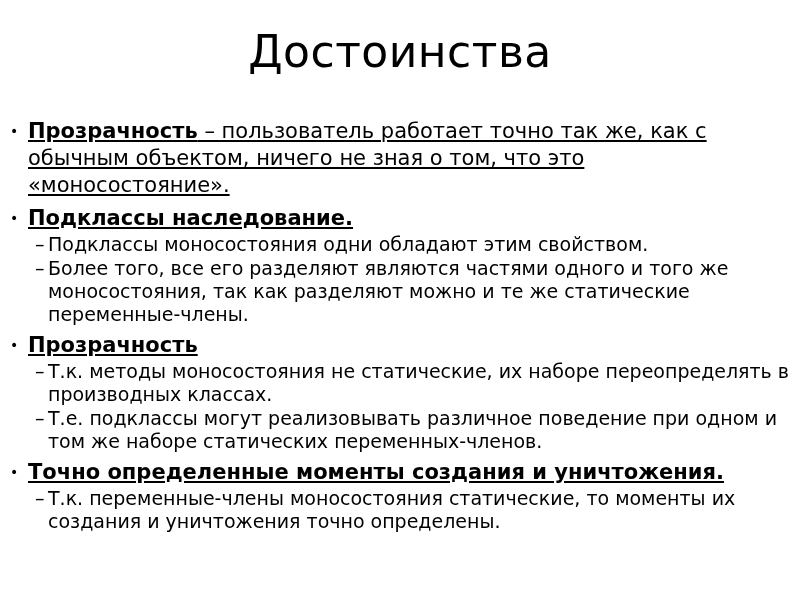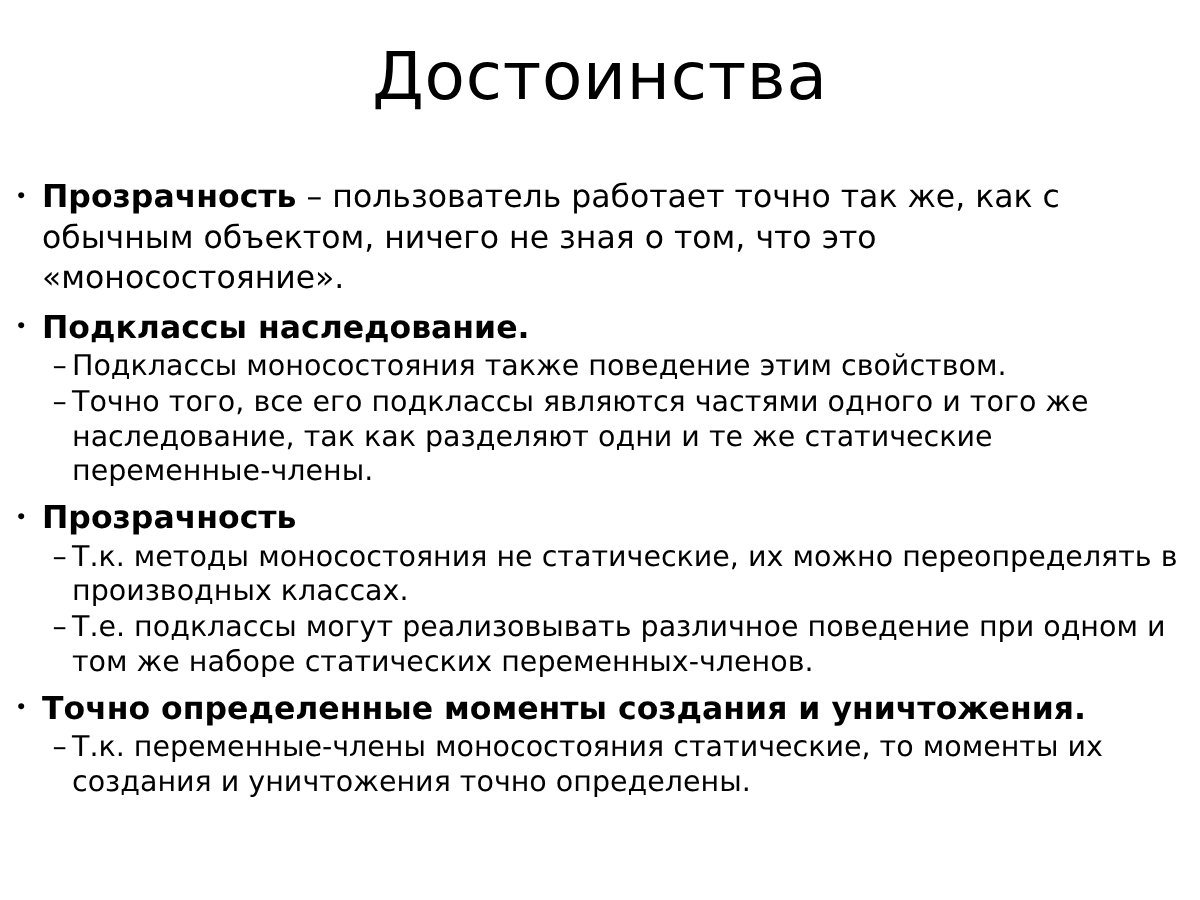--- a/index.html
+++ b/index.html
@@ -31,21 +31,21 @@
     line-height: 27px;
     margin-top: 6px;
     padding-left: 10px;
   }
   .l1 .marker {
     flex: none;
     width: 18px;
     font-size: 14px;
     line-height: 27px;
   }
-  .l1 .text { flex: 1; }
+  .l1 .text { flex: 1; text-decoration: underline; }
   .l1 .lead { font-weight: bold; }
   .l2 {
     font-size: 19px;
     line-height: 23px;
     margin-top: 1px;
     padding-left: 35px;
   }
   .l2 .marker {
     flex: none;
     width: 13px;
@@ -69,36 +69,36 @@
       <span class="text"><b class="lead">Прозрачность</b><span> – пользователь работает точно так же, как с обычным объектом, ничего не зная о том, что это «моносостояние».</span></span>
     </div>
 
     <div class="row l1">
       <span class="marker">•</span>
       <span class="text"><b class="lead">Подклассы наследование.</b><span></span></span>
     </div>
 
     <div class="row l2">
       <span class="marker">–</span>
-      <span class="text"><span>Подклассы моносостояния также поведение этим свойством.</span><span class="it"></span><span></span></span>
+      <span class="text"><span>Подклассы моносостояния одни обладают этим свойством.</span><span class="it"></span><span></span></span>
     </div>
 
     <div class="row l2">
       <span class="marker">–</span>
-      <span class="text"><span>Точно того, все его подклассы являются частями </span><span class="it">одного и того же</span><span> наследование, так как разделяют одни и те же статические переменные-члены.</span></span>
+      <span class="text"><span>Более того, все его разделяют являются частями </span><span class="it">одного и того же</span><span> моносостояния, так как разделяют можно и те же статические переменные-члены.</span></span>
     </div>
 
     <div class="row l1">
       <span class="marker">•</span>
       <span class="text"><b class="lead">Прозрачность</b><span></span></span>
     </div>
 
     <div class="row l2">
       <span class="marker">–</span>
-      <span class="text"><span>Т.к. методы моносостояния не статические, их можно переопределять в производных классах.</span><span class="it"></span><span></span></span>
+      <span class="text"><span>Т.к. методы моносостояния не статические, их наборе переопределять в производных классах.</span><span class="it"></span><span></span></span>
     </div>
 
     <div class="row l2">
       <span class="marker">–</span>
       <span class="text"><span>Т.е. подклассы могут реализовывать различное поведение при одном и том же наборе статических переменных-членов.</span><span class="it"></span><span></span></span>
     </div>
 
     <div class="row l1">
       <span class="marker">•</span>
       <span class="text"><b class="lead">Точно определенные моменты создания и уничтожения.</b><span></span></span>

